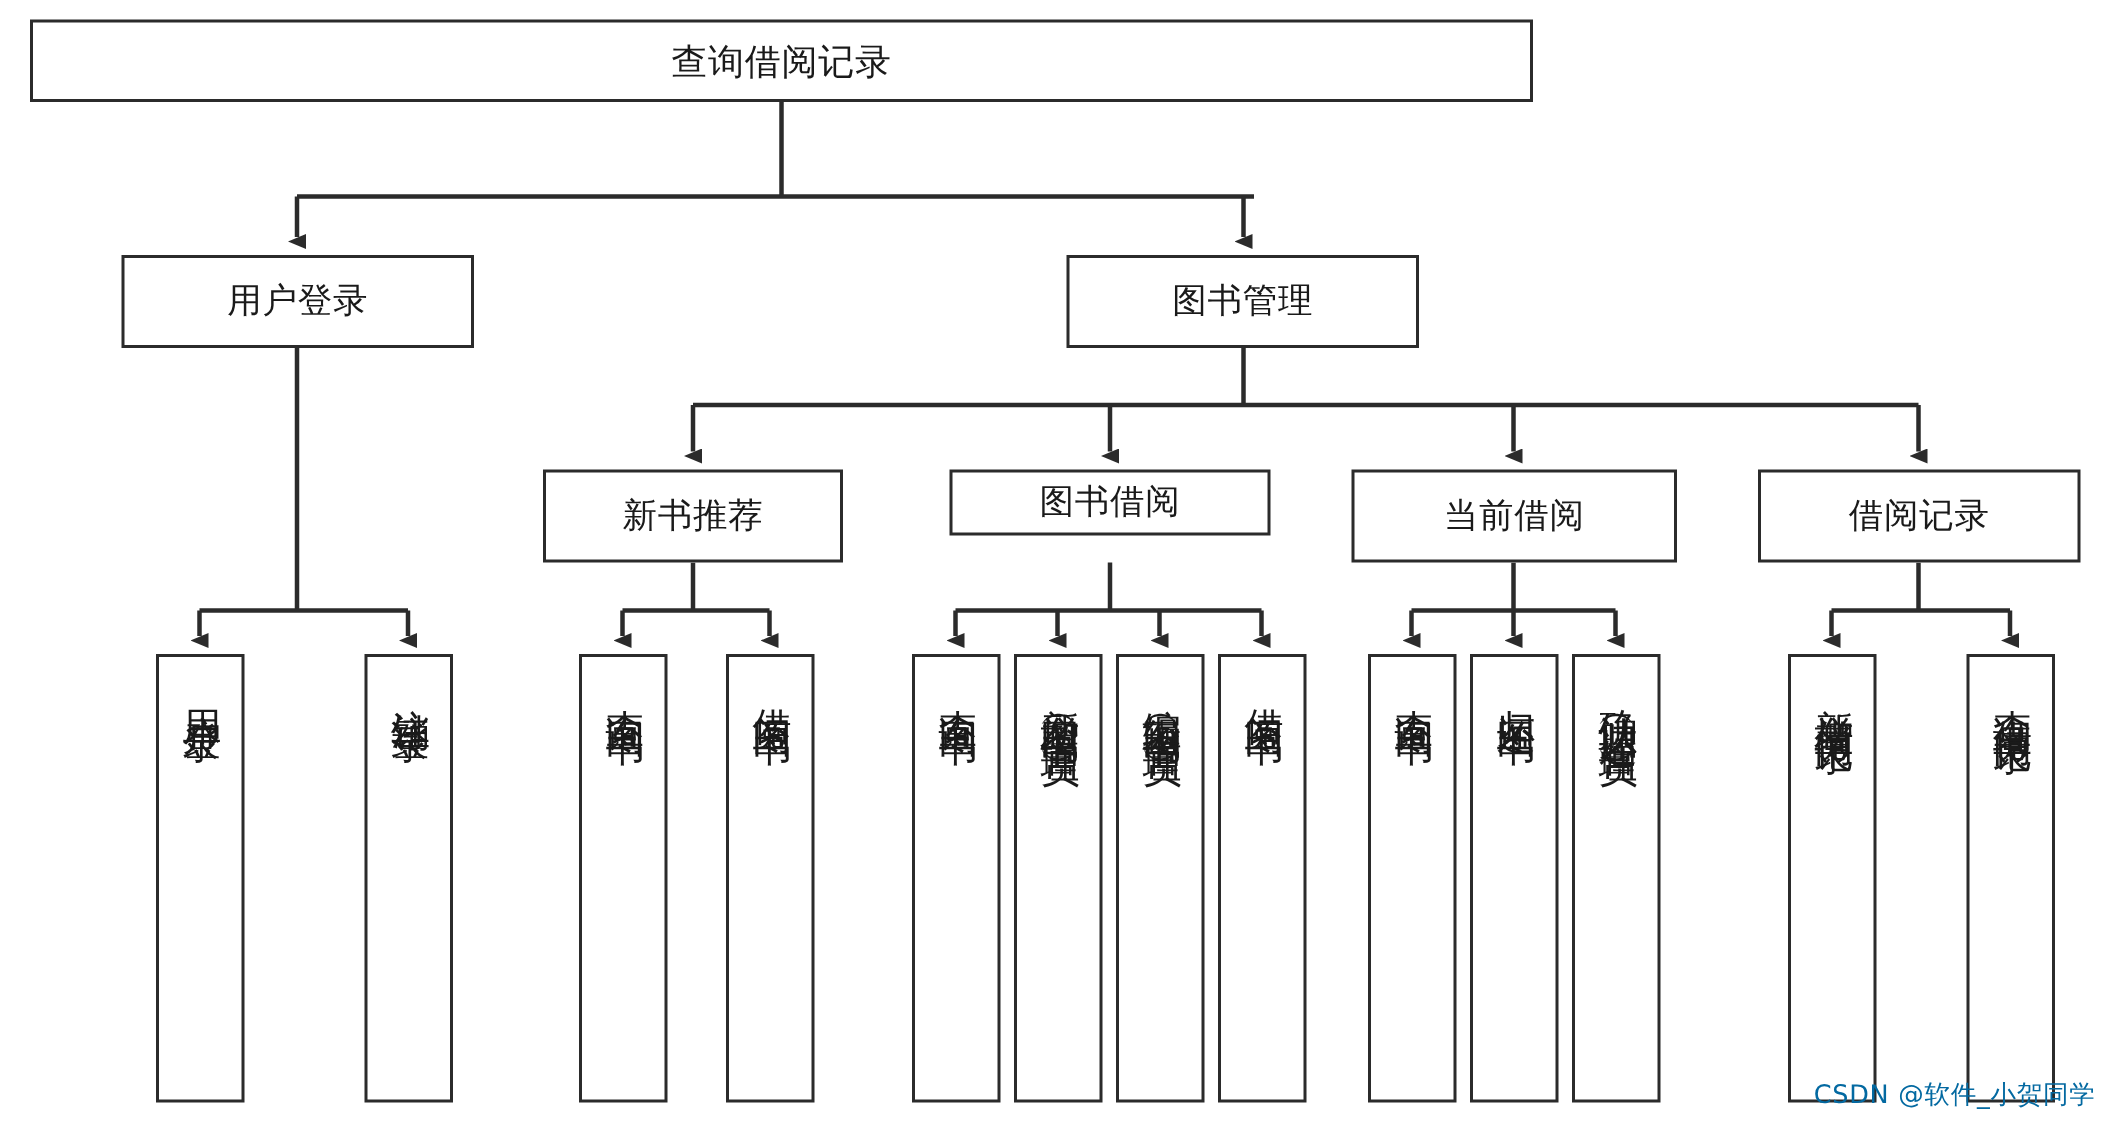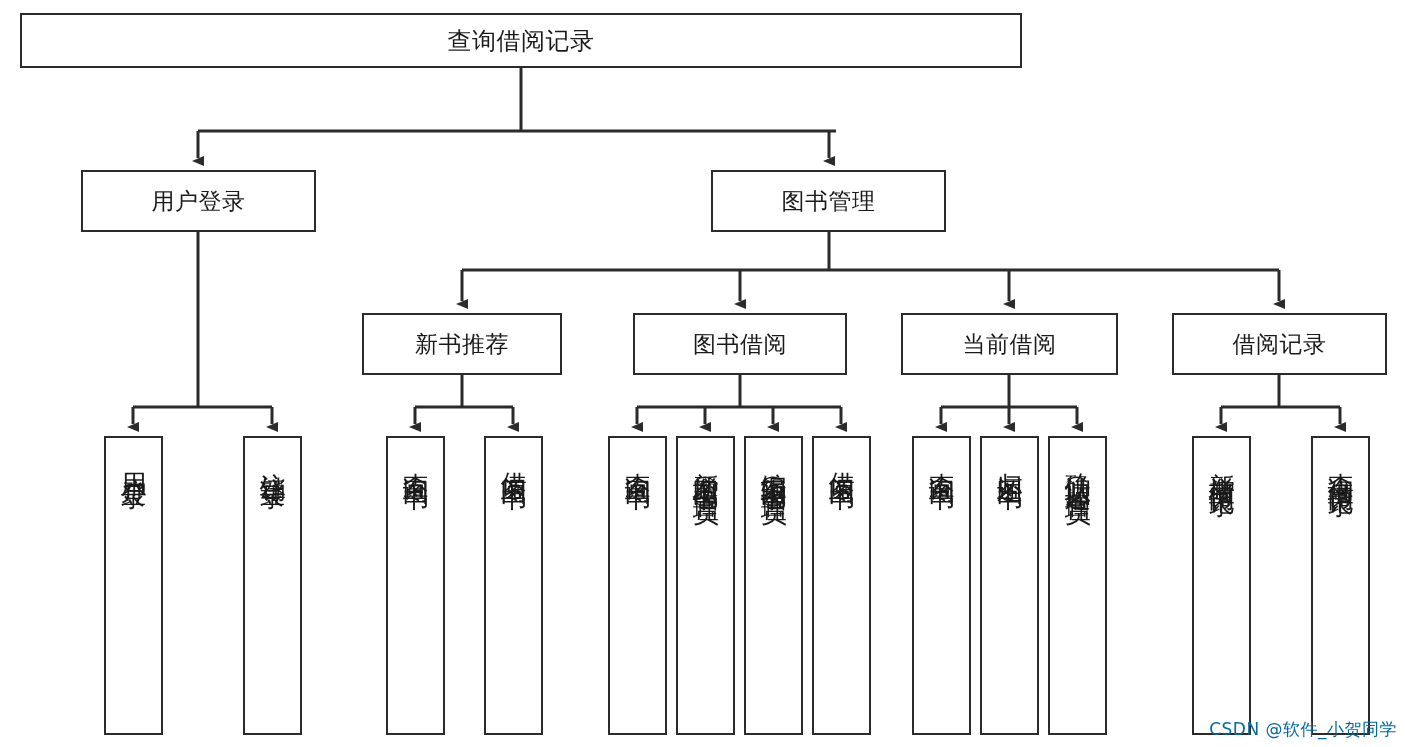--- a/index.html
+++ b/index.html
@@ -133,21 +133,21 @@
   </div>
 
   <div class="node h" style="left:362px; top:313px; width:200px; height:62px;">
     <span class="lbl">新书推荐</span>
   </div>
 
   <div class="node h" style="left:711px; top:170px; width:235px; height:62px;">
     <span class="lbl">图书管理</span>
   </div>
 
-  <div class="node h" style="left:633px; top:313px; width:214px; height:62px;">
+  <div class="node h" style="left:633px; top:313px; width:214px; height:44px;">
     <span class="lbl">图书借阅</span>
   </div>
 
   <div class="node h" style="left:1172px; top:313px; width:215px; height:62px;">
     <span class="lbl">借阅记录</span>
   </div>
 
   <div class="node h" style="left:901px; top:313px; width:217px; height:62px;">
     <span class="lbl">当前借阅</span>
   </div>

